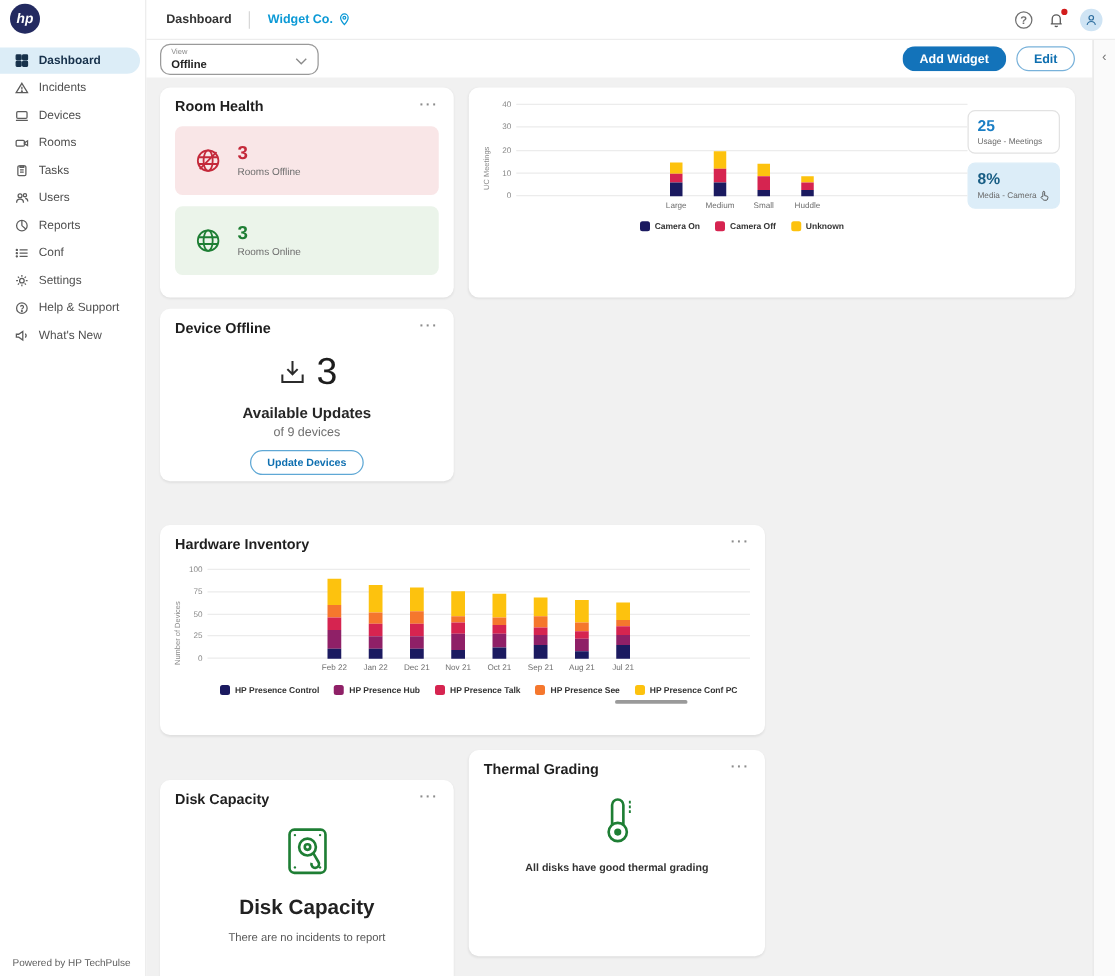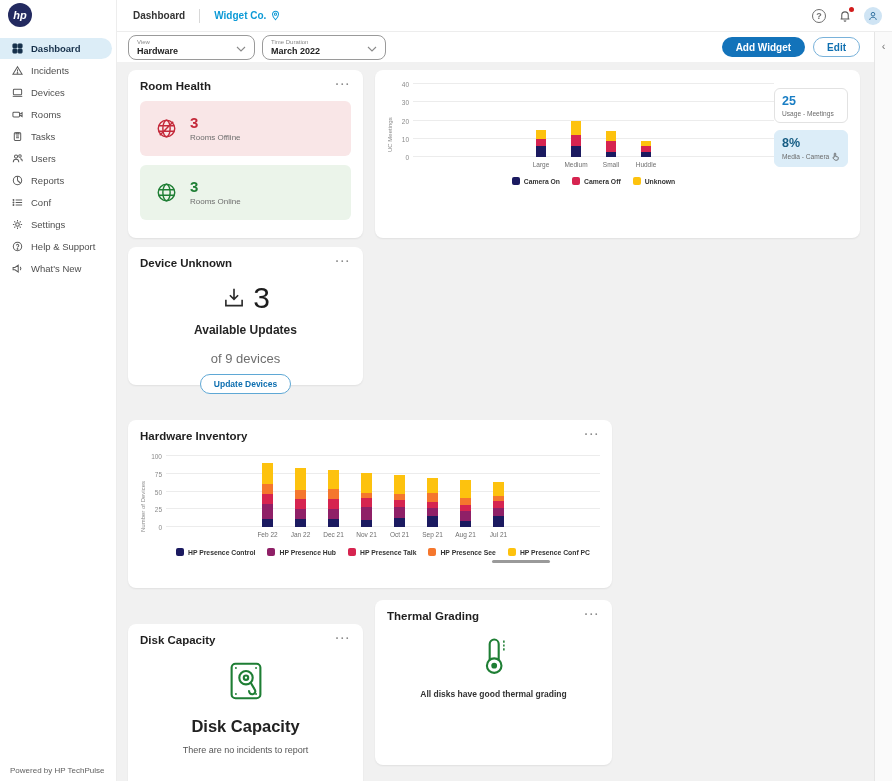--- a/index.html
+++ b/index.html
@@ -96,21 +96,21 @@
   .ch-cat { text-align:center; font-size:6.5px; color:#6e6e6e; }
   .ch-legend { display:flex; justify-content:center; gap:12px; margin-top:9px; }
   .ch-li { display:flex; align-items:center; gap:4px; font-size:6.8px; color:#333; font-weight:600; }
   .ch-li i { width:8px; height:8px; border-radius:2px; display:inline-block; }
 
   
   .du-body { display:flex; flex-direction:column; align-items:center; }
   .du-iconrow { display:flex; align-items:center; gap:6px; margin-top:12px; }
   .du-count { font-size:30px; color:#1d1d1d; }
   .du-label { font-size:12px; font-weight:700; margin-top:8px; }
-  .du-sub { font-size:13px; color:#6e6e6e; margin-top:14px; }
+  .du-sub { font-size:10px; color:#6e6e6e; margin-top:4px; }
   .du-btn { margin-top:8px; border:1px solid #5fa8d5; border-radius:11px; background:#fff; color:#0e6fb0; font-size:8.5px; font-weight:700; padding:4px 13px; cursor:pointer; font-family:inherit; }
 
   
   .mq-body { display:flex; align-items:center; justify-content:center; gap:30px; margin-top:8px; }
   .donut { width:77px; height:77px; border-radius:50%; position:relative; }
   .donut-hole { position:absolute; inset:11px; background:#fff; border-radius:50%; display:flex; flex-direction:column; align-items:center; justify-content:center; }
   .donut-hole .num { font-size:20px; color:#2b2b2b; }
   .donut-hole small { font-size:8.5px; color:#6e6e6e; margin-top:1px; }
   .mq-legend { display:flex; flex-direction:column; gap:11px; }
   .mq-li { display:flex; align-items:center; gap:6px; font-size:8px; color:#3a3a3a; }
@@ -250,28 +250,21 @@
             <circle cx="8" cy="5.6" r="2.4"></circle>
             <path d="M3.6 13.2c.5-2.4 2.1-3.6 4.4-3.6s3.9 1.2 4.4 3.6"></path>
           </svg>
       </span>
     </div>
   </header>
 
   <div class="filterbar">
     <div class="dd dd-view">
       <span class="dd-label">View</span>
-      <span class="dd-value">Hardware</span>
-      <svg width="10" height="6" viewBox="0 0 10 6" fill="none" stroke="#8a8a8a" stroke-width="1.1">
-          <path d="M1 1l4 4 4-4"></path>
-        </svg>
-    </div>
-    <div class="dd dd-time">
-      <span class="dd-label">Time Duration</span>
-      <span class="dd-value">March 2022</span>
+      <span class="dd-value">Offline</span>
       <svg width="10" height="6" viewBox="0 0 10 6" fill="none" stroke="#8a8a8a" stroke-width="1.1">
           <path d="M1 1l4 4 4-4"></path>
         </svg>
     </div>
     <div class="fb-right">
       <button class="btn btn-primary">Add Widget</button>
       <button class="btn btn-outline">Edit</button>
     </div>
   </div>
 
@@ -385,21 +378,21 @@
                   <path d="M4.5 7V2.3a1 1 0 0 1 2 0V6l2.7.6c.6.1 1 .7.9 1.3l-.4 2a1.5 1.5 0 0 1-1.5 1.2H6.1c-.5 0-.9-.2-1.2-.6L2.6 8.1c-.4-.5.6-1.5 1.2-1z"></path>
                 </svg>
             </div>
           </div>
         </div>
       </div>
     </section>
 
     <section class="card" id="card-device-updates">
       <div class="card-head">
-        <span class="card-title">Device Unknown</span>
+        <span class="card-title">Device Offline</span>
         <span class="menu-dots"></span>
       </div>
       <div class="du-body">
         <div class="du-iconrow">
           <svg width="26" height="26" viewBox="0 0 24 24" fill="none" stroke="#2b2b2b" stroke-width="1.5">
               <path d="M12 3.5v9.5M8.2 9.5l3.8 3.8 3.8-3.8"></path>
               <path d="M4.5 13.5v5.5h15v-5.5"></path>
             </svg>
           <span class="du-count">3</span>
         </div>

